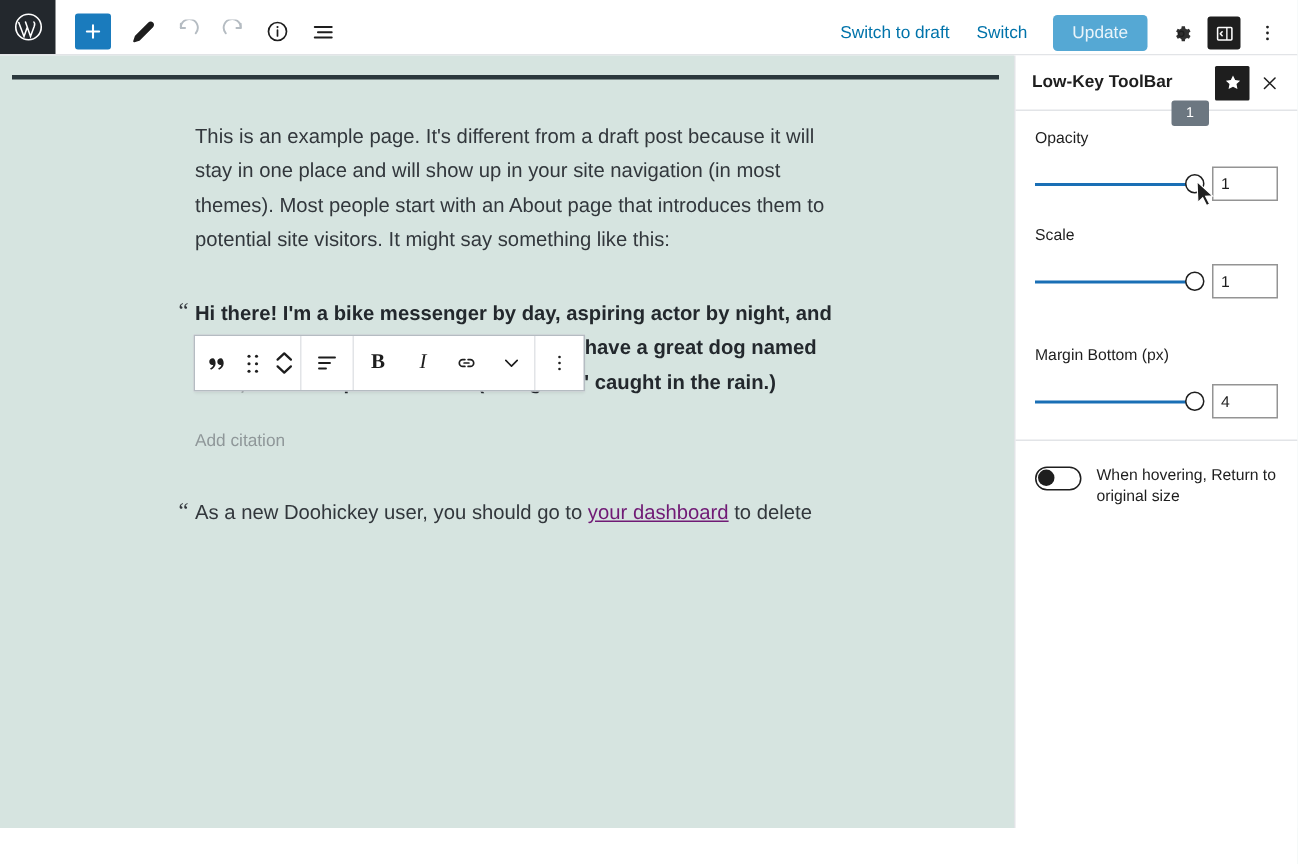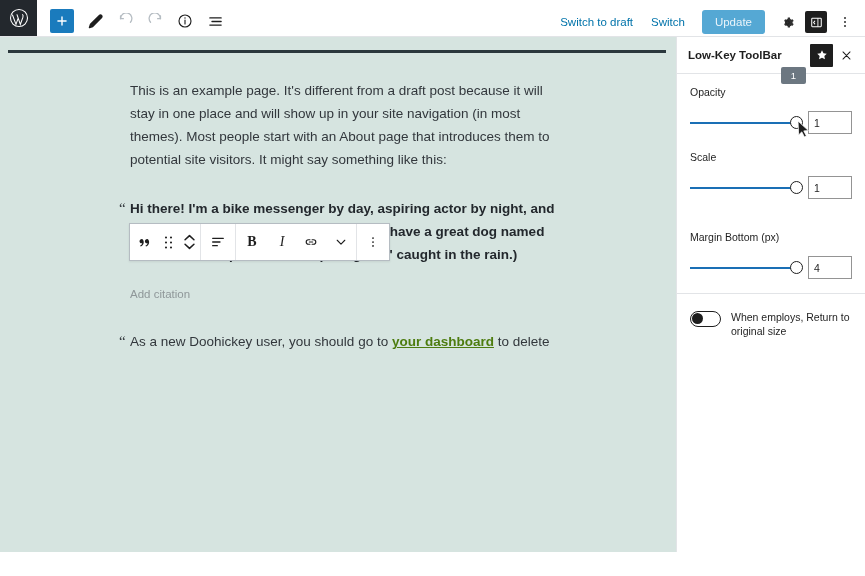--- a/index.html
+++ b/index.html
@@ -57,21 +57,21 @@
   }
   .sep-rule {
     position: absolute; top: 13px; left: 8px; width: 658px; height: 3px;
     background: #2b383d;
   }
   .content { position: absolute; top: 42px; left: 0; width: 676px; }
   .para {
     font-size: 13.5px; line-height: 23px; color: #32373c;
     margin: 0 0 26px 0; padding: 0 120px 0 130px; max-width: 676px;
   }
-  .para a { color: #4d7c0f; text-decoration: underline; font-weight: bold; }
+  .para a { color: #701a75; text-decoration: underline; }
   .quote {
     position: relative; padding: 0 120px 0 130px; margin: 0 0 8px 0;
   }
   .quote .qmark {
     position: absolute; left: 119px; top: 0px; font-size: 15px; color: #32373c;
     line-height: 23px; font-family: "Liberation Serif", serif;
   }
   .quote p {
     font-size: 13.5px; line-height: 23px; color: #23282d; font-weight: bold;
     margin: 0;
@@ -381,21 +381,21 @@
         </div>
       </div>
     </div>
 
     <div class="sb-divider"></div>
 
     <div class="toggle-row">
       <div class="toggle">
         <div class="knob"></div>
       </div>
-      <div class="toggle-label">When employs, Return to original size</div>
+      <div class="toggle-label">When hovering, Return to original size</div>
     </div>
   </div>
 
   <div class="cursor">
     <svg width="13" height="18" viewBox="0 0 13 18">
       <path d="M1 1l10.4 9.6-4.6.3 2.6 5.1-2 1-2.6-5.1-3.2 3z" fill="#1e1e1e" stroke="#fff" stroke-width=".8"></path>
     </svg>
   </div>
 
 

